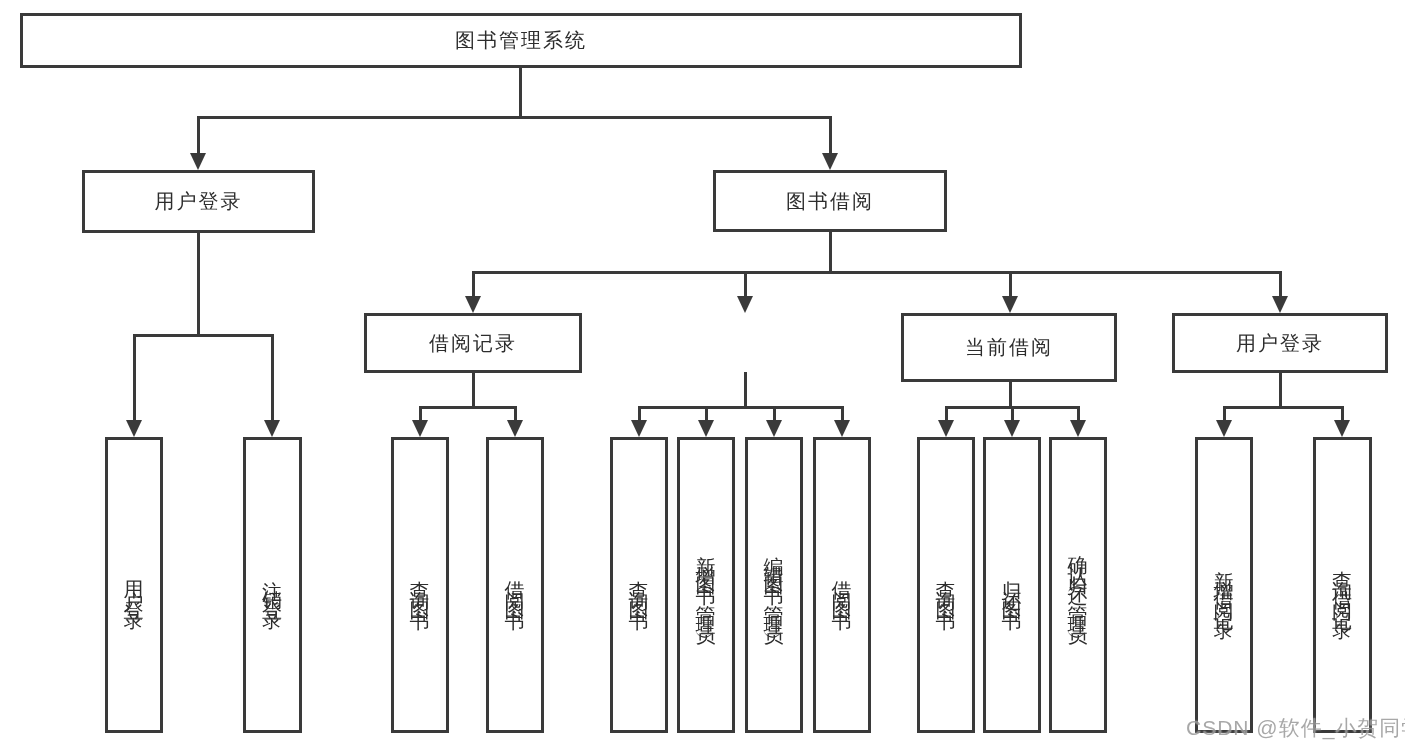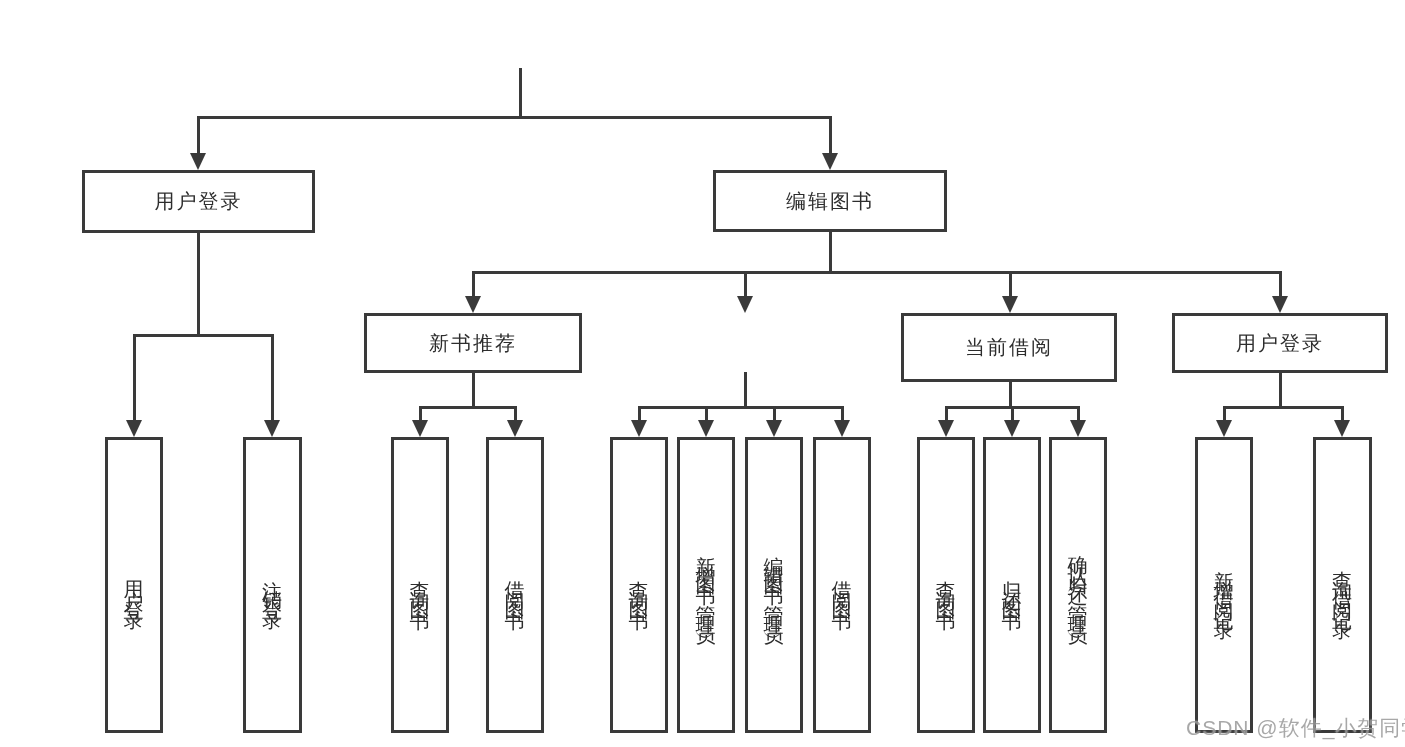--- a/index.html
+++ b/index.html
@@ -31,33 +31,36 @@
   .watermark{
     position:absolute;left:1186px;top:714px;font-size:21px;letter-spacing:1px;
     color:#999;opacity:.85;z-index:3;white-space:nowrap;text-shadow:0 0 2px #fff;
   }
 </style>
 </head>
 <body>
 
 <div id="canvas">
 
+  <div class="box" style="left:20px;top:13px;width:1002px;height:55px;">
+    <span>图书管理系统</span>
+  </div>
 
   <div class="vline" style="left:519px;top:68px;height:49px;"></div>
   <div class="hline" style="left:197px;top:116px;width:634px;"></div>
   <div class="vline" style="left:197px;top:116px;height:38px;"></div>
   <div class="vline" style="left:829px;top:116px;height:38px;"></div>
   <div class="arrow" style="left:190px;top:153px;"></div>
   <div class="arrow" style="left:822px;top:153px;"></div>
 
   <div class="box" style="left:82px;top:170px;width:233px;height:63px;">
     <span>用户登录</span>
   </div>
   <div class="box" style="left:713px;top:170px;width:234px;height:62px;">
-    <span>编辑图书</span>
+    <span>图书借阅</span>
   </div>
 
   <div class="vline" style="left:197px;top:231px;height:104px;"></div>
   <div class="hline" style="left:133px;top:334px;width:140px;"></div>
   <div class="vline" style="left:133px;top:334px;height:87px;"></div>
   <div class="vline" style="left:271px;top:334px;height:87px;"></div>
   <div class="arrow" style="left:126px;top:420px;"></div>
   <div class="arrow" style="left:264px;top:420px;"></div>
 
   <div class="vline" style="left:829px;top:231px;height:41px;"></div>
@@ -65,21 +68,21 @@
   <div class="vline" style="left:472px;top:271px;height:26px;"></div>
   <div class="vline" style="left:744px;top:271px;height:26px;"></div>
   <div class="vline" style="left:1009px;top:271px;height:26px;"></div>
   <div class="vline" style="left:1279px;top:271px;height:26px;"></div>
   <div class="arrow" style="left:465px;top:296px;"></div>
   <div class="arrow" style="left:737px;top:296px;"></div>
   <div class="arrow" style="left:1002px;top:296px;"></div>
   <div class="arrow" style="left:1272px;top:296px;"></div>
 
   <div class="box" style="left:364px;top:313px;width:218px;height:60px;">
-    <span>新书推荐</span>
+    <span>借阅记录</span>
   </div>
   <div class="box" style="left:901px;top:313px;width:216px;height:69px;">
     <span>当前借阅</span>
   </div>
   <div class="box" style="left:1172px;top:313px;width:216px;height:60px;">
     <span>用户登录</span>
   </div>
 
   <div class="vline" style="left:472px;top:372px;height:36px;"></div>
   <div class="hline" style="left:419px;top:406px;width:97px;"></div>

